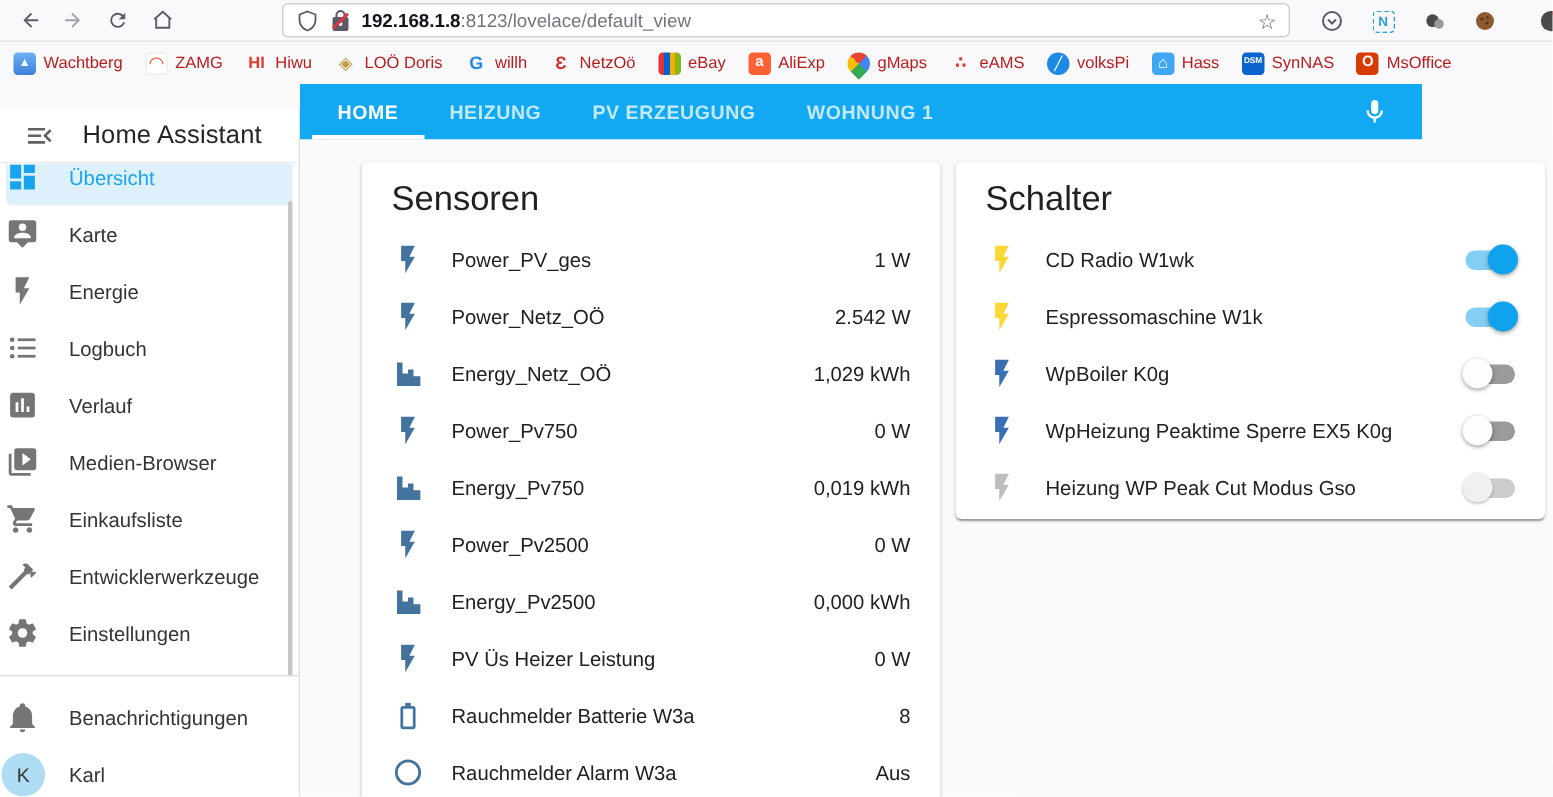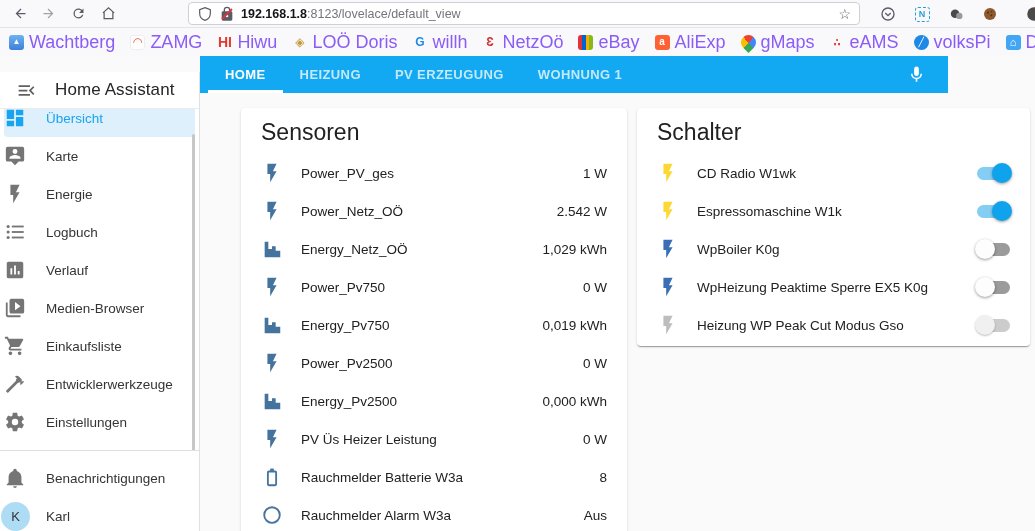--- a/index.html
+++ b/index.html
@@ -17,21 +17,21 @@
   .url-rest { color:#74747e; }
   .star { color:#5b5b66; font-size:14px; line-height:1; flex:none; }
   .tb-right { position:absolute; right:0; top:0; height:28px; display:flex; align-items:center; gap:12px; padding-right:0; }
   .ext-btn { width:22px; height:22px; display:flex; align-items:center; justify-content:center; flex:none; }
   .noscript-badge { width:15px; height:15px; border:1.5px dashed #2a9fd8; border-radius:3px; color:#2a9fd8; font-size:9px; font-weight:700; display:flex; align-items:center; justify-content:center; }
   .red-slash { position:absolute; left:1px; top:7px; width:14px; height:2px; background:#d7373f; transform:rotate(-45deg); }
 
   
   .bmbar { position:absolute; left:0; top:28px; width:1035px; height:28px; background:#f9f9fb; display:flex; align-items:center; gap:15px; padding-left:9px; overflow:hidden; }
   .bm { display:flex; align-items:center; gap:5px; flex:none; }
-  .bm-label { font-size:18px; color:#8b5cf6; white-space:nowrap; }
+  .bm-label { font-size:11px; color:#b91c1c; white-space:nowrap; }
   .bm-ico { width:15px; height:15px; border-radius:3px; display:inline-flex; align-items:center; justify-content:center; font-size:9px; font-weight:700; flex:none; line-height:1; }
 
   
   .app { position:absolute; left:0; top:56px; width:1035px; height:475px; background:#fafafa; }
 
   
   .sidebar { position:absolute; left:0; top:0; width:200px; height:475px; background:#fff; border-right:1px solid #e0e0e0;margin-top:16px; }
   .sb-header { height:37px; display:flex; align-items:center; padding-left:16px; border-bottom:1px solid #ebebeb; background:#fff; position:relative; z-index:2; }
   .sb-header .menu-ico { color:#616161; width:21px; height:21px; margin-right:18px; }
   .sb-title { font-size:17px; color:#262626; letter-spacing:0.1px; }
@@ -161,21 +161,21 @@
   <div class="bmbar">
     <span class="bm">
         <span class="bm-ico" style="background:linear-gradient(180deg,#6db3f2,#3d7fd9);color:#fff;font-size:8px">▲</span>
         <span class="bm-label">Wachtberg</span>
       </span>
     <span class="bm">
         <span class="bm-ico" style="background:#fff;color:#e8491e;font-size:12px;border:1px solid #eee">◠</span>
         <span class="bm-label">ZAMG</span>
       </span>
     <span class="bm">
-        <span class="bm-ico" style="background:transparent;color:#e23a2e;font-size:14px">HI</span>
+        <span class="bm-ico" style="background:transparent;color:#e23a2e;font-size:11px">HI</span>
         <span class="bm-label">Hiwu</span>
       </span>
     <span class="bm">
         <span class="bm-ico" style="background:transparent;color:#c49a3a;font-size:12px">◈</span>
         <span class="bm-label">LOÖ Doris</span>
       </span>
     <span class="bm">
         <span class="bm-ico" style="background:transparent;color:#1e88e5;font-size:12px">G</span>
         <span class="bm-label">willh</span>
       </span>
@@ -198,21 +198,21 @@
     <span class="bm">
         <span class="bm-ico" style="background:transparent;color:#e53935;font-size:11px">∴</span>
         <span class="bm-label">eAMS</span>
       </span>
     <span class="bm">
         <span class="bm-ico" style="background:#1e88e5;color:#fff;border-radius:50%;font-size:9px">╱</span>
         <span class="bm-label">volksPi</span>
       </span>
     <span class="bm">
         <span class="bm-ico" style="background:#41a6f4;color:#fff;font-size:11px">⌂</span>
-        <span class="bm-label">Doris</span>
+        <span class="bm-label">Hass</span>
       </span>
     <span class="bm">
         <span class="bm-ico" style="background:#0b63ce;color:#fff;font-size:5.5px">DSM</span>
         <span class="bm-label">SynNAS</span>
       </span>
     <span class="bm">
         <span class="bm-ico" style="background:#d83b01;color:#fff;font-size:10px">O</span>
         <span class="bm-label">MsOffice</span>
       </span>
 

